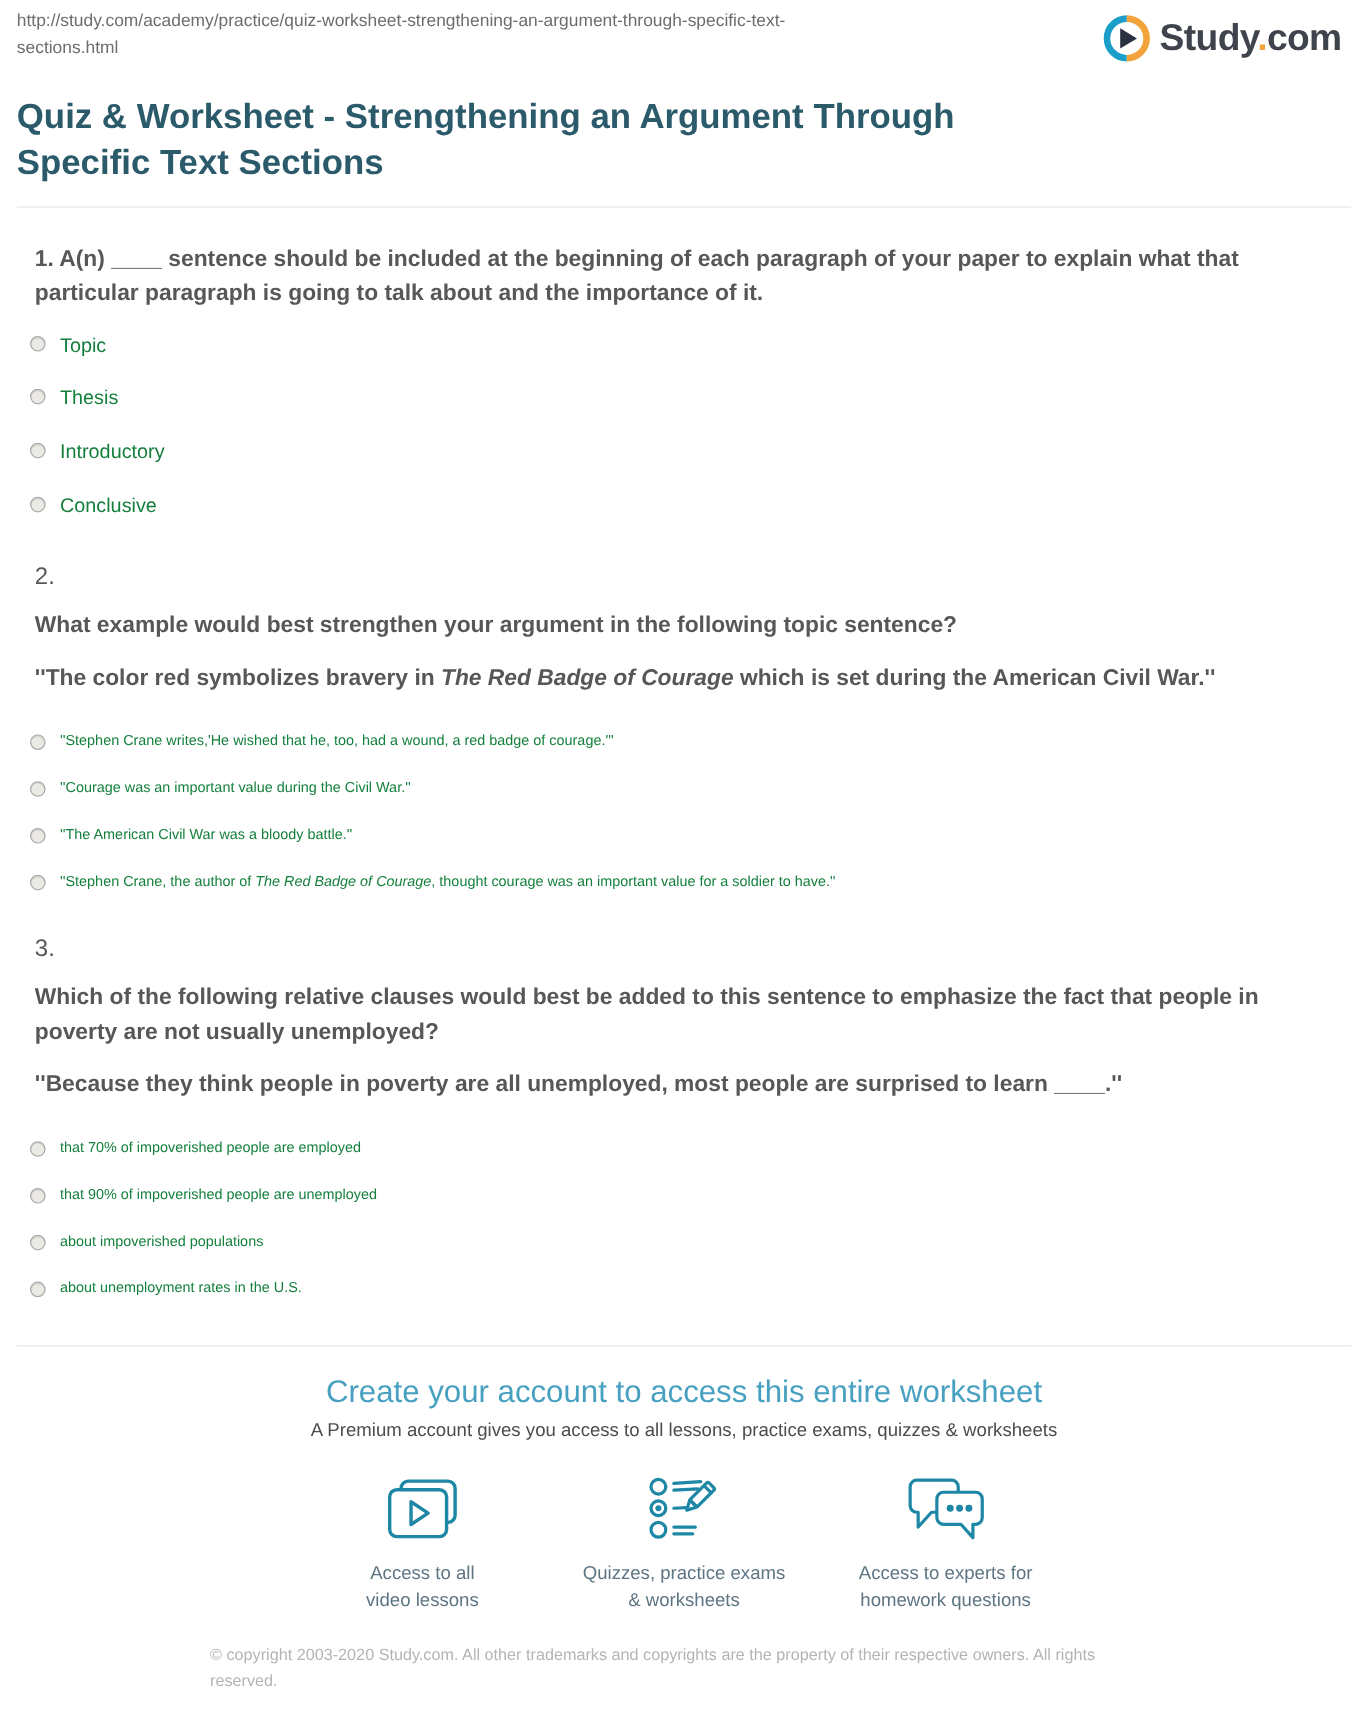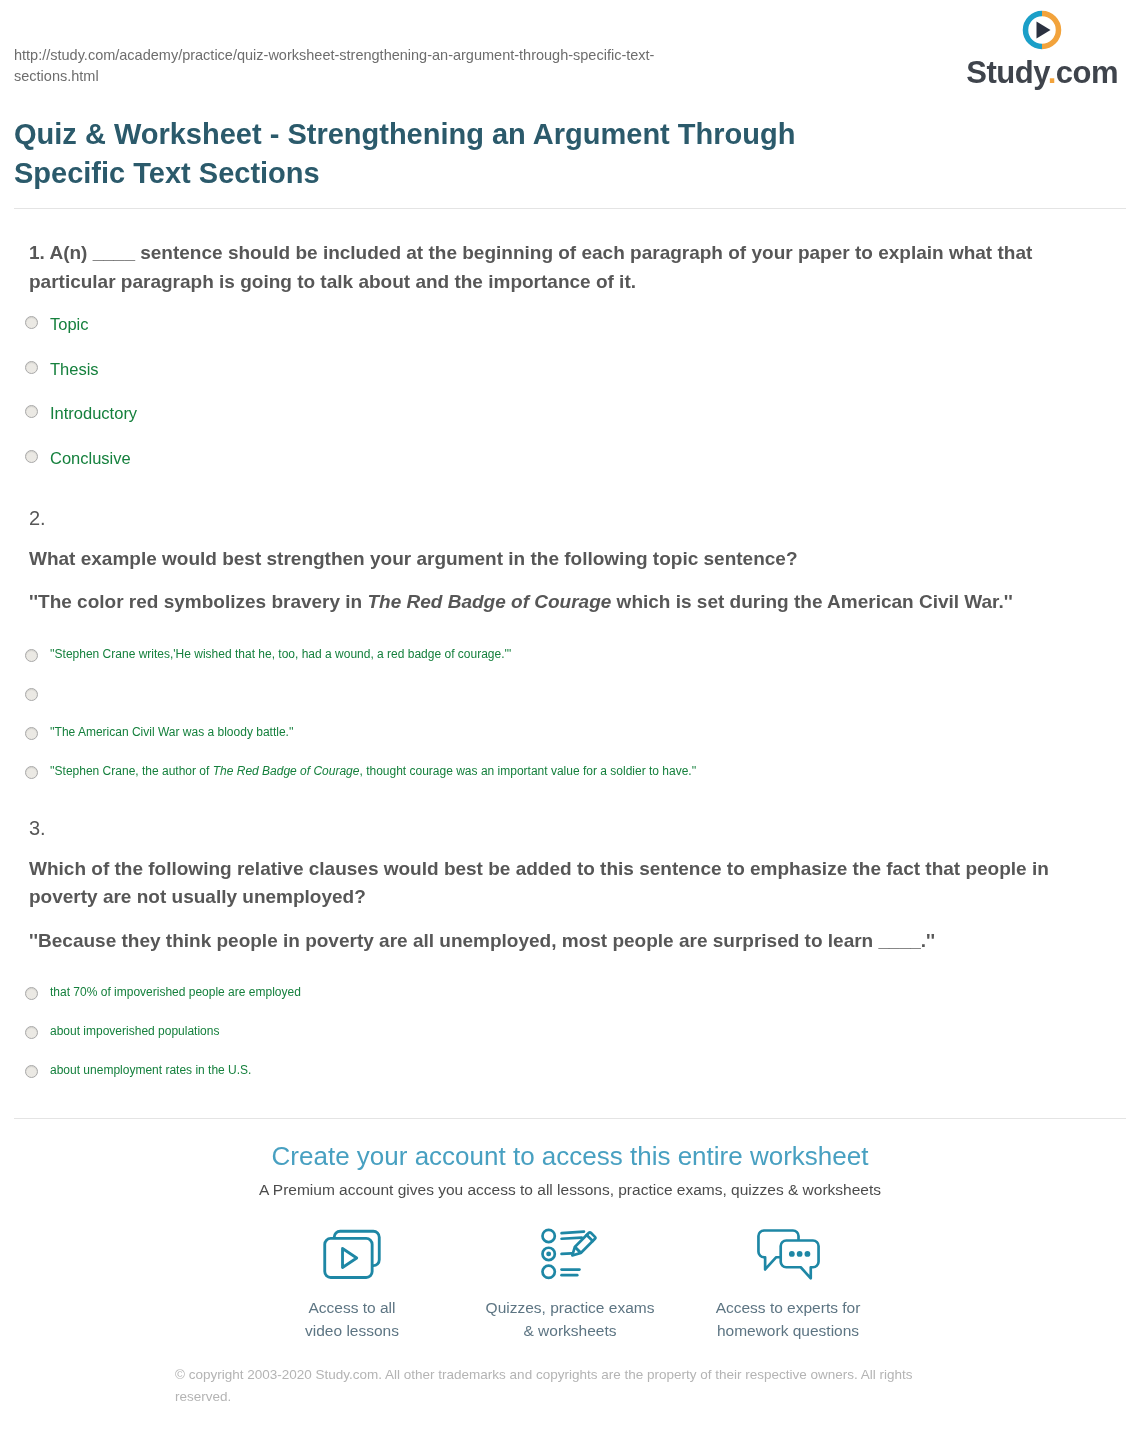--- a/index.html
+++ b/index.html
@@ -15,21 +15,21 @@
 
   
   .header { display: flex; justify-content: space-between; align-items: flex-end; }
   .url {
     width: 705px;
     font-size: 14.5px;
     line-height: 1.5;
     color: #6d6d6d;
     overflow-wrap: anywhere;
   }
-  .logo { display: flex; align-items: center; gap: 7px; padding: 2px 8px 0 0; flex-direction: column; }
+  .logo { display: flex; align-items: center; gap: 7px; padding: 2px 8px 0 0; }
   .logo-text {
     font-size: 31px;
     font-weight: 700;
     color: #3f444c;
     letter-spacing: -0.5px;
     line-height: 1;
   }
   .logo-dot { color: #f2a33c; }
 
   
@@ -178,40 +178,45 @@
     <p class="q-number">2.</p>
     <p class="q-prompt"><span>What example would best strengthen your argument in the following topic sentence?</span></p>
     <p class="q-quote"><span>''The color red symbolizes bravery in </span><em>The Red Badge of Courage</em><span> which is set during the American Civil War.''</span></p>
     <ul class="options small roomy">
       <li class="option">
         <span class="radio"></span>
         <span><span>''Stephen Crane writes,'He wished that he, too, had a wound, a red badge of courage.'''</span></span>
       </li>
       <li class="option">
         <span class="radio"></span>
+        <span><span>''Courage was an important value during the Civil War.''</span></span>
       </li>
       <li class="option">
         <span class="radio"></span>
         <span><span>''The American Civil War was a bloody battle.''</span></span>
       </li>
       <li class="option">
         <span class="radio"></span>
         <span><span>''Stephen Crane, the author of </span><em>The Red Badge of Courage</em><span>, thought courage was an important value for a soldier to have.''</span></span>
       </li>
     </ul>
   </section>
 
   <section>
     <p class="q-number">3.</p>
     <p class="q-prompt"><span>Which of the following relative clauses would best be added to this sentence to emphasize the fact that people in poverty are not usually unemployed?</span></p>
     <p class="q-quote"><span>''Because they think people in poverty are all unemployed, most people are surprised to learn ____.''</span></p>
     <ul class="options small roomy">
       <li class="option">
         <span class="radio"></span>
         <span>that 70% of impoverished people are employed</span>
+      </li>
+      <li class="option">
+        <span class="radio"></span>
+        <span>that 90% of impoverished people are unemployed</span>
       </li>
       <li class="option">
         <span class="radio"></span>
         <span>about impoverished populations</span>
       </li>
       <li class="option">
         <span class="radio"></span>
         <span>about unemployment rates in the U.S.</span>
       </li>
     </ul>

